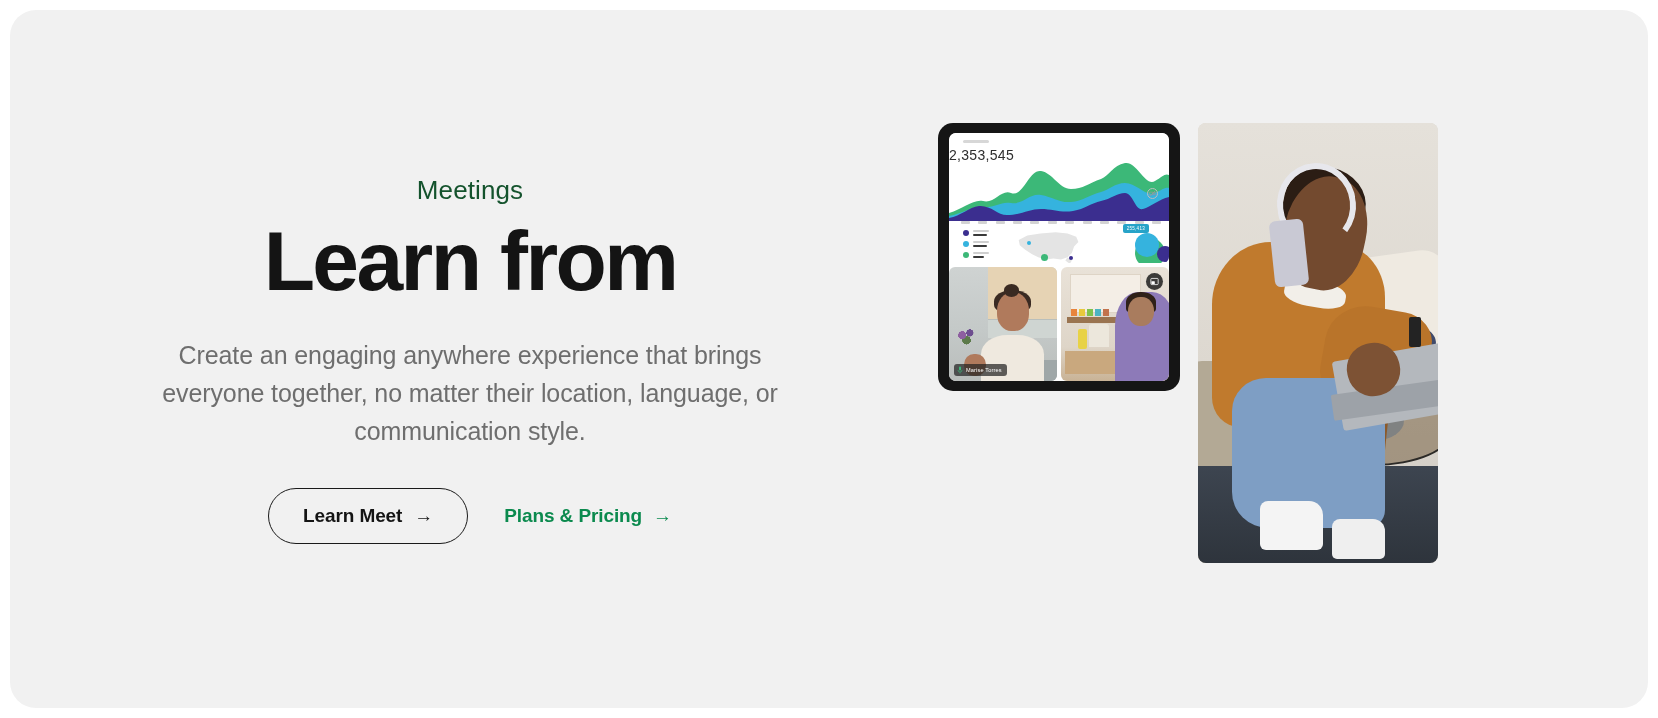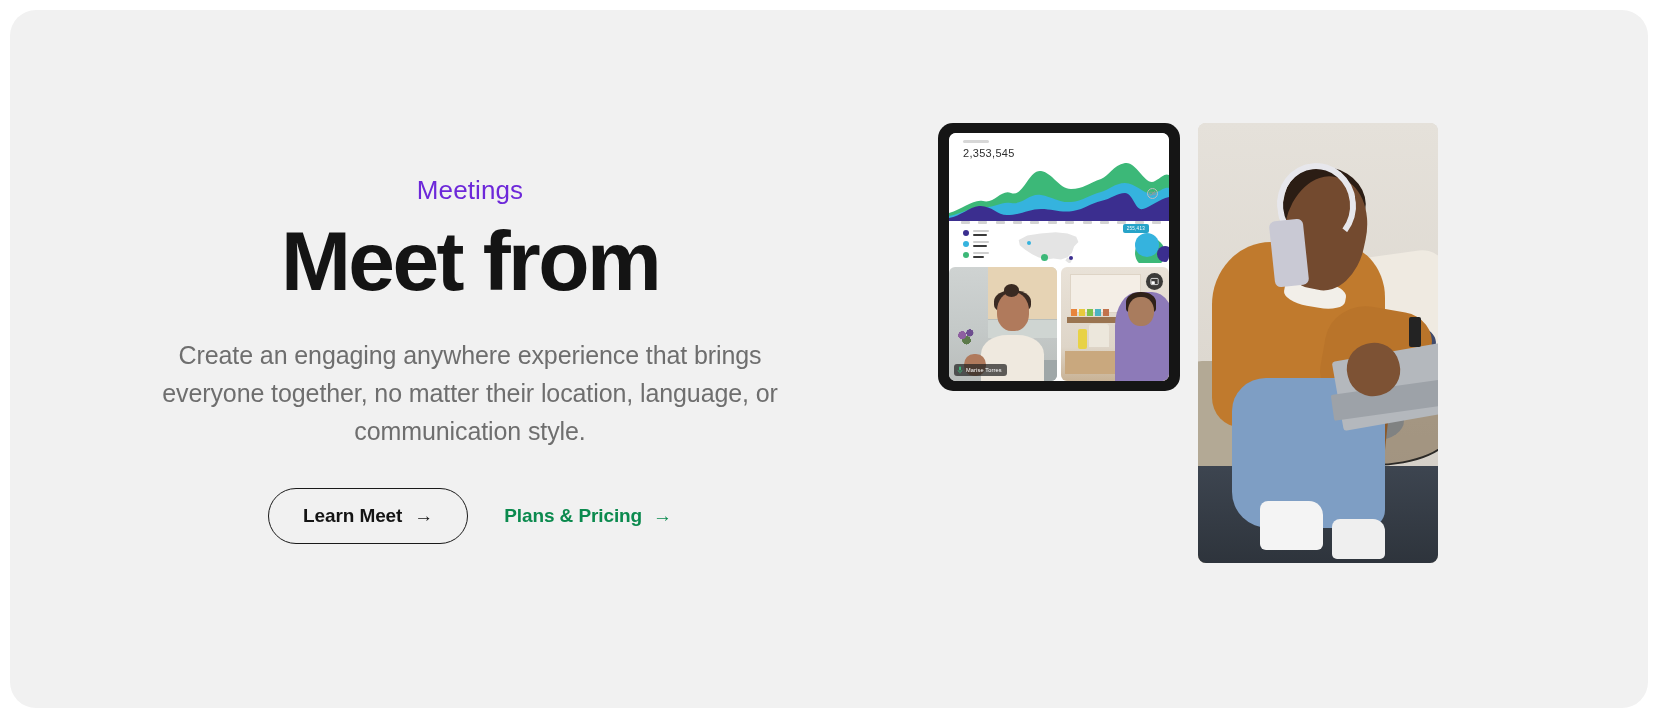--- a/index.html
+++ b/index.html
@@ -33,21 +33,21 @@
     display: flex;
     flex-direction: column;
     align-items: center;
     justify-content: center;
     text-align: center;
   }
 
   .eyebrow {
     font-size: 26px;
     line-height: 30px;
-    color: #6d28d9;
+    color: #14532d;
     font-weight: 400;
     letter-spacing: 0.1px;
     margin-bottom: 15px;
   }
 
   .headline {
     font-size: 84px;
     line-height: 82px;
     letter-spacing: -2.6px;
     color: #141414;
@@ -145,22 +145,22 @@
   }
   .dash-label {
     position: absolute;
     left: 14px; top: 7px;
     width: 26px; height: 3px;
     background: #d7d7d7;
     border-radius: 2px;
   }
   .dash-kpi {
     position: absolute;
-    left: 14px; top: 14px;
-    font-size: 11px;
+    left: 0; top: 14px;
+    font-size: 14px;
     color: #2e2e2e;
     letter-spacing: 0.3px;
     font-family: "Liberation Sans", sans-serif;
   }
   .dash-area { position: absolute; left: 0; top: 26px; width: 100%; height: 62px; }
   .axis-ticks {
     position: absolute; left: 12px; top: 88px; right: 8px;
     display: flex; justify-content: space-between;
   }
   .axis-ticks span { width: 9px; height: 2.5px; background: #d3d3d3; border-radius: 1px; }
@@ -313,21 +313,21 @@
 </head>
 <body>
 
 <div class="hero-card">
 
   <div class="copy-col">
 
     <div class="eyebrow">Meetings</div>
 
     <h1 class="headline">
-      <span>Meet from</span><br>
+      <span>Learn from</span><br>
     </h1>
 
     <p class="subcopy">Create an engaging anywhere experience that brings everyone together, no matter their location, language, or communication style.</p>
 
     <div class="cta-row">
       <button class="btn-outline">
         <span>Learn Meet</span>
         <span class="arrow">→</span>
       </button>
       <a class="link-green" href="#">

